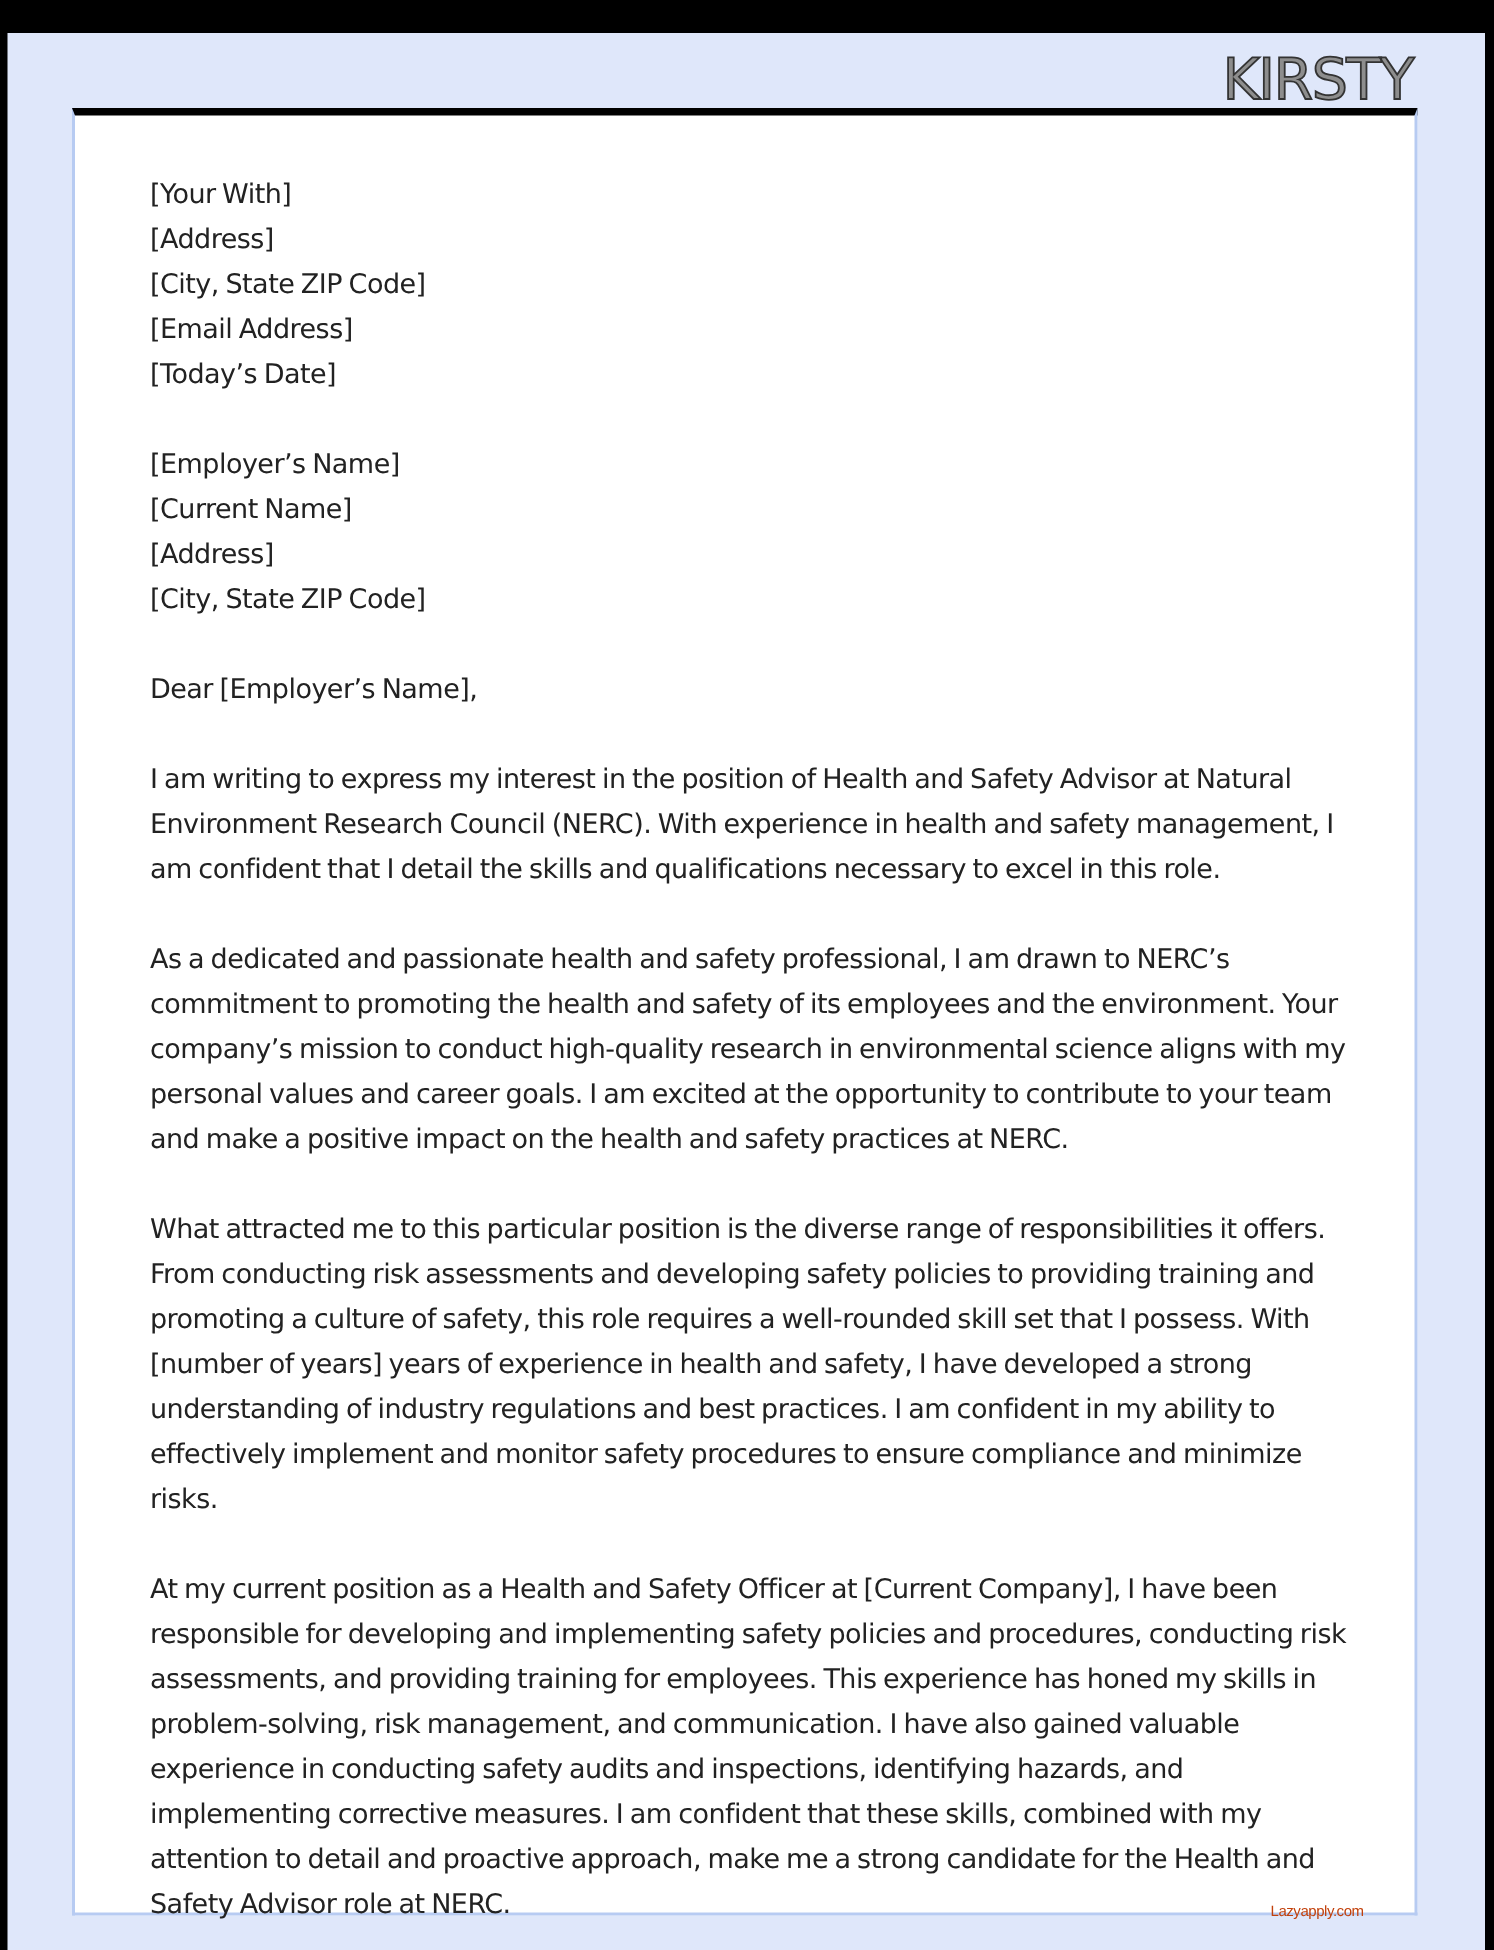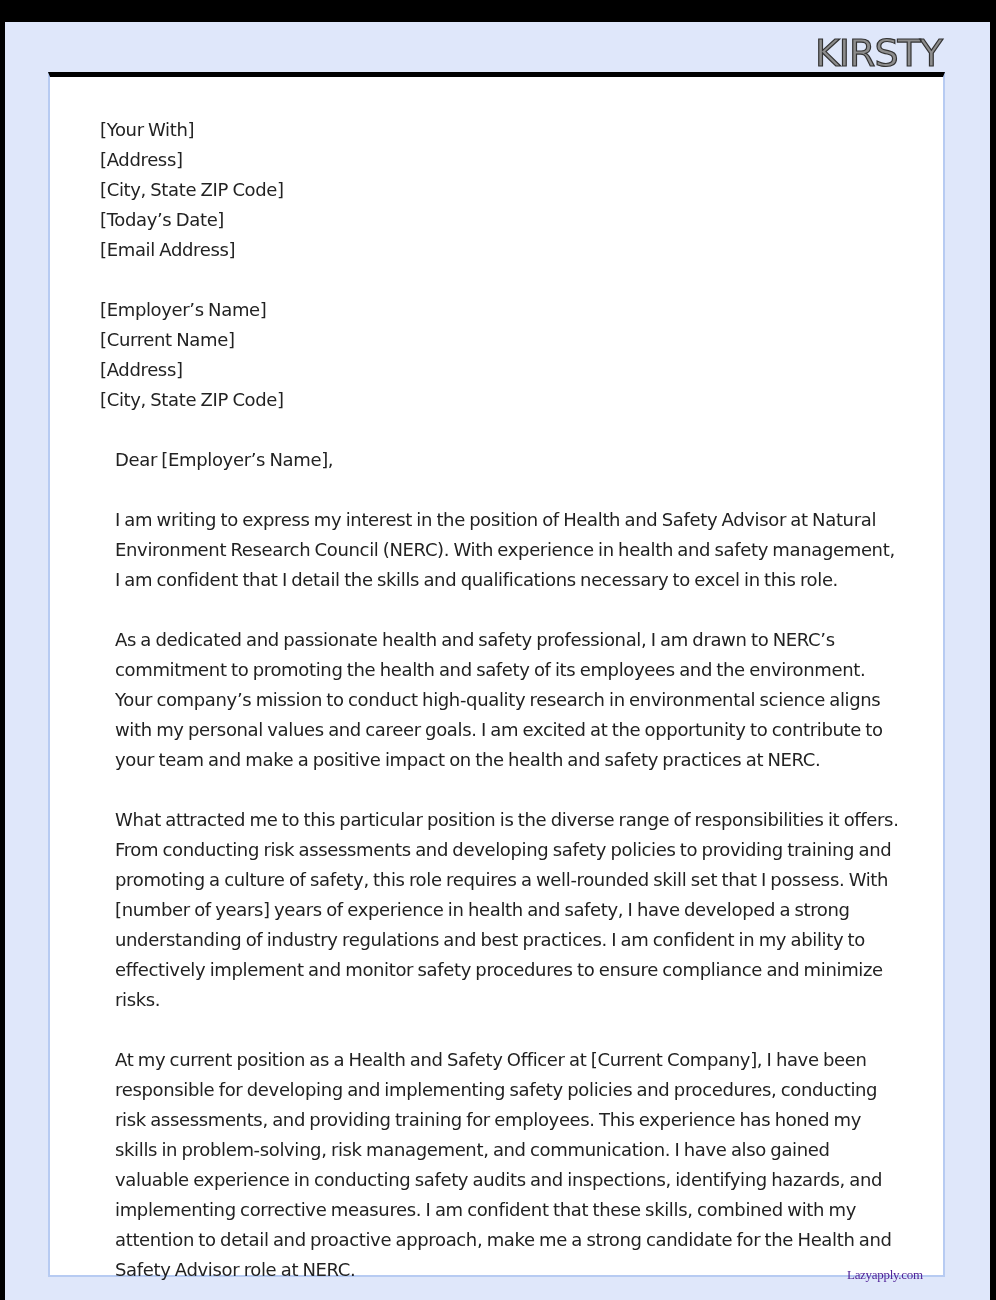--- a/index.html
+++ b/index.html
@@ -62,49 +62,49 @@
       z-index: 2;
     }
     .letter .line {
       display: block;
       white-space: nowrap;
     }
     .letter .block {
       margin: 0 0 30px 0;
     }
     .letter p {
-      margin: 0 0 30px 15px;
+      margin: 0 0 30px 0;
     }
     .watermark {
       position: absolute;
       left: 842px;
       top: 1245px;
-      font-family: Liberation Serif, serif;
-      font-size: 13px;
+      font-family: Liberation Sans, sans-serif;
+      font-size: 10px;
       line-height: 16px;
-      color: #4c1d95;
+      color: #c2410c;
       z-index: 3;
       letter-spacing: -0.3px;
     }
   </style>
 </head>
 <body>
 
 <div class="frame">
   <div class="brand">KIRSTY</div>
 
   <div class="page"></div>
 
   <div class="letter">
     <div class="block">
       <span class="line">[Your With]</span>
       <span class="line">[Address]</span>
       <span class="line">[City, State ZIP Code]</span>
+      <span class="line">[Email Address]</span>
       <span class="line">[Today’s Date]</span>
-      <span class="line">[Email Address]</span>
     </div>
 
     <div class="block">
       <span class="line">[Employer’s Name]</span>
       <span class="line">[Current Name]</span>
       <span class="line">[Address]</span>
       <span class="line">[City, State ZIP Code]</span>
     </div>
 
     <p>Dear [Employer’s Name],</p>

